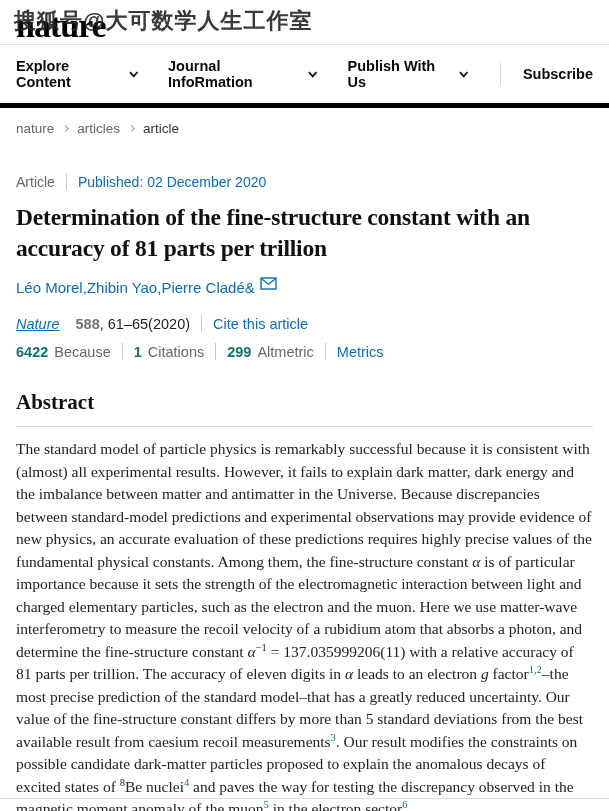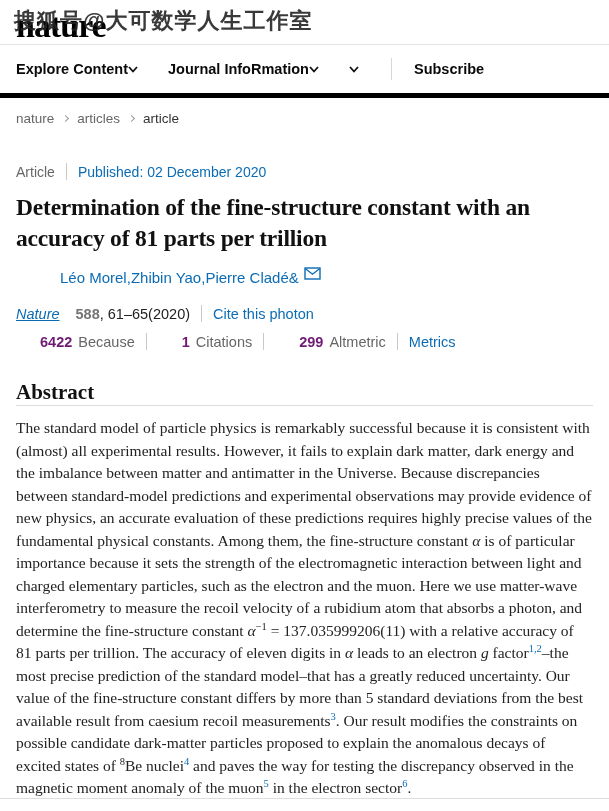--- a/index.html
+++ b/index.html
@@ -7,21 +7,21 @@
     font-family:"Liberation Sans", sans-serif; color:#222; }
 
   
   .logo-row { padding:9px 16px 4px; position:relative; height:44px; }
   .logo { font-family:"Liberation Serif", serif; font-weight:700; font-size:34px;
     letter-spacing:-1px; color:#000; line-height:34px; }
   .watermark { position:absolute; top:6px; left:14px; font-size:22px; font-weight:700;
     color:rgba(35,35,35,.9); white-space:nowrap; z-index:5; letter-spacing:1px; }
   .hairline { border-top:1px solid #e3e3e3; }
   .nav-row { display:flex; align-items:center; padding:13px 16px; }
-  .nav-item { display:flex; align-items:center; font-size:14.5px; font-weight:700;
+  .nav-item { display:flex; align-items:center; gap:7px; font-size:14.5px; font-weight:700;
     color:#0a0a0a; margin-right:30px; cursor:pointer; }
   .nav-sep { width:1px; height:22px; background:#d8d8d8; margin:0 22px 0 2px; }
   .subscribe { font-size:14.5px; font-weight:700; color:#0a0a0a; cursor:pointer; }
   .header-bar { height:5px; background:#000; }
 
   
   main { padding:0 16px; }
   .breadcrumb { margin-top:13px; font-size:13.5px; color:#666; display:flex; align-items:center; }
   .crumb { color:#666; text-decoration:none; }
   .crumb.current { color:#333; }
@@ -31,34 +31,34 @@
   .meta-row { margin-top:37px; font-size:14px; display:flex; align-items:center; }
   .meta-type { color:#666; }
   .vbar { display:inline-block; width:1px; height:17px; background:#c9c9c9; margin:0 11px;
     vertical-align:middle; }
   a.blue, .blue { color:#0b6cb4; text-decoration:none; cursor:pointer; }
 
   h1.title { margin-top:12px; font-family:"Liberation Serif", serif; font-weight:700;
     font-size:23.5px; line-height:1.32; letter-spacing:-0.2px; color:#111; max-width:578px; }
 
   .authors { margin-top:15px; font-size:15px; color:#0b6cb4; display:flex; align-items:center;
-    flex-wrap:wrap;margin-left:44px; }
+    flex-wrap:wrap; }
   .authors a { color:#0b6cb4; text-decoration:none; }
   .env-icon { margin-left:5px; display:inline-block; position:relative; top:-3px; cursor:pointer; }
 
   .cite-row { margin-top:19px; font-size:14.5px; display:flex; align-items:center; color:#222; }
   .journal { font-style:italic; color:#0b6cb4; }
   .vol { font-weight:700; color:#737373; margin-left:16px; }
 
   .metrics-row { margin-top:11px; font-size:14.5px; display:flex; align-items:center; }
-  .m-val { font-weight:700; color:#701a75; margin-right:6px;margin-left:24px; }
+  .m-val { font-weight:700; color:#0f766e; margin-right:6px; }
   .m-label { color:#666; }
 
   h2.abs-head { margin-top:30px; font-family:"Liberation Serif", serif; font-weight:700;
-    font-size:21px; color:#111; border-bottom:1px solid #dcdcdc; }
+    font-size:21px; color:#111; padding-bottom:11px; border-bottom:1px solid #dcdcdc; }
   p.abs-text { margin-top:11px; font-family:"Liberation Serif", serif; font-size:15.5px;
     line-height:22.5px; color:#222; max-width:579px; }
   .it { font-style:italic; }
   sup { font-size:10.5px; line-height:0; }
   sup a { color:#0b6cb4; text-decoration:none; cursor:pointer; }
 
   .footer-rule { position:absolute; left:0; right:0; bottom:12px; border-top:1px solid #dedede; }
 </style>
 </head>
 <body>
@@ -76,20 +76,21 @@
           <polyline points="1,1 5,5.5 9,1" fill="none" stroke="#111" stroke-width="1.8"></polyline>
         </svg>
     </span>
     <span class="nav-item">
       <span>Journal InfoRmation</span>
       <svg width="10" height="7" viewBox="0 0 10 7">
           <polyline points="1,1 5,5.5 9,1" fill="none" stroke="#111" stroke-width="1.8"></polyline>
         </svg>
     </span>
     <span class="nav-item">
+      <span>Publish With Us</span>
       <svg width="10" height="7" viewBox="0 0 10 7">
           <polyline points="1,1 5,5.5 9,1" fill="none" stroke="#111" stroke-width="1.8"></polyline>
         </svg>
     </span>
     <span class="nav-sep"></span>
     <span class="subscribe">Subscribe</span>
   </nav>
   <div class="header-bar"></div>
 </header>
 
@@ -121,21 +122,21 @@
           <rect x="1" y="1" width="15" height="11" fill="none" stroke="#0b6cb4" stroke-width="1.4"></rect>
           <polyline points="1.5,1.8 8.5,7.2 15.5,1.8" fill="none" stroke="#0b6cb4" stroke-width="1.4"></polyline>
         </svg></span>
   </div>
 
   <div class="cite-row">
     <a href="#" class="journal">Nature</a>
     <span class="vol">588</span>
     <span>, 61–65(2020)</span>
     <span class="vbar"></span>
-    <a href="#" class="blue">Cite this photon</a>
+    <a href="#" class="blue">Cite this article</a>
   </div>
 
   <div class="metrics-row">
     <span class="m-val">6422</span>
     <span class="m-label">Because</span>
     <span class="vbar"></span>
     <span class="m-val">1</span>
     <span class="m-label">Citations</span>
     <span class="vbar"></span>
     <span class="m-val">299</span>

